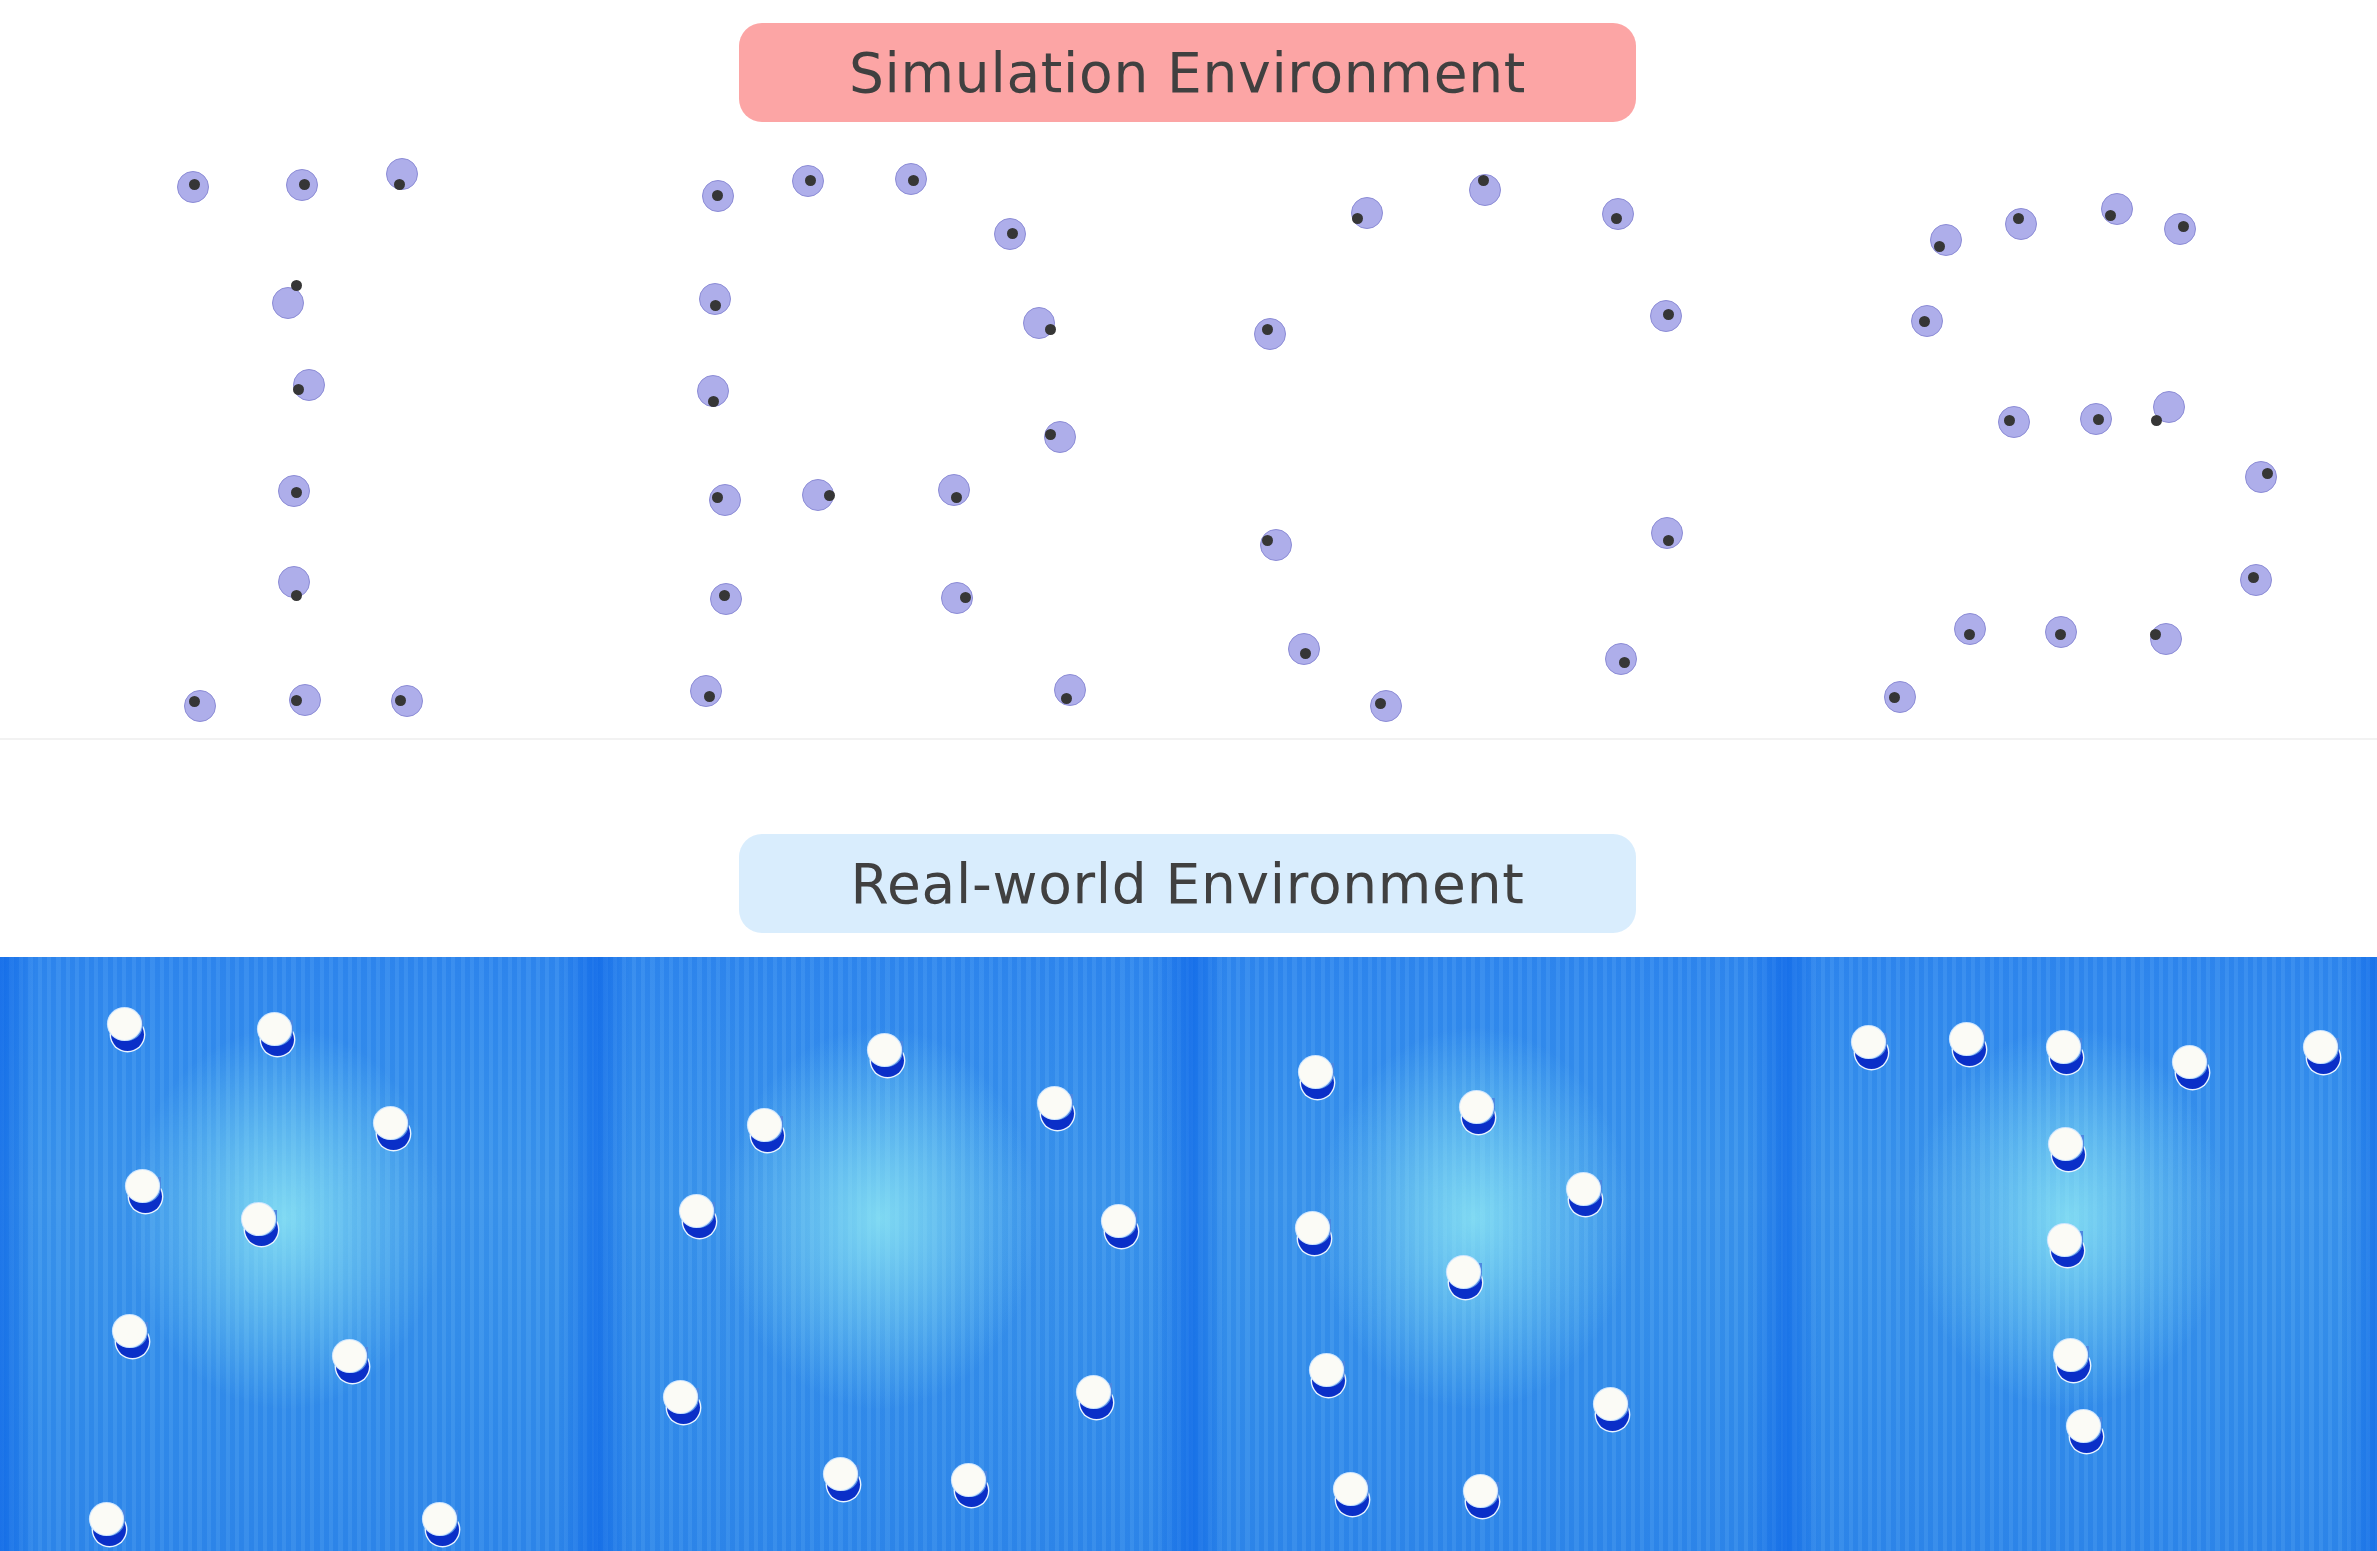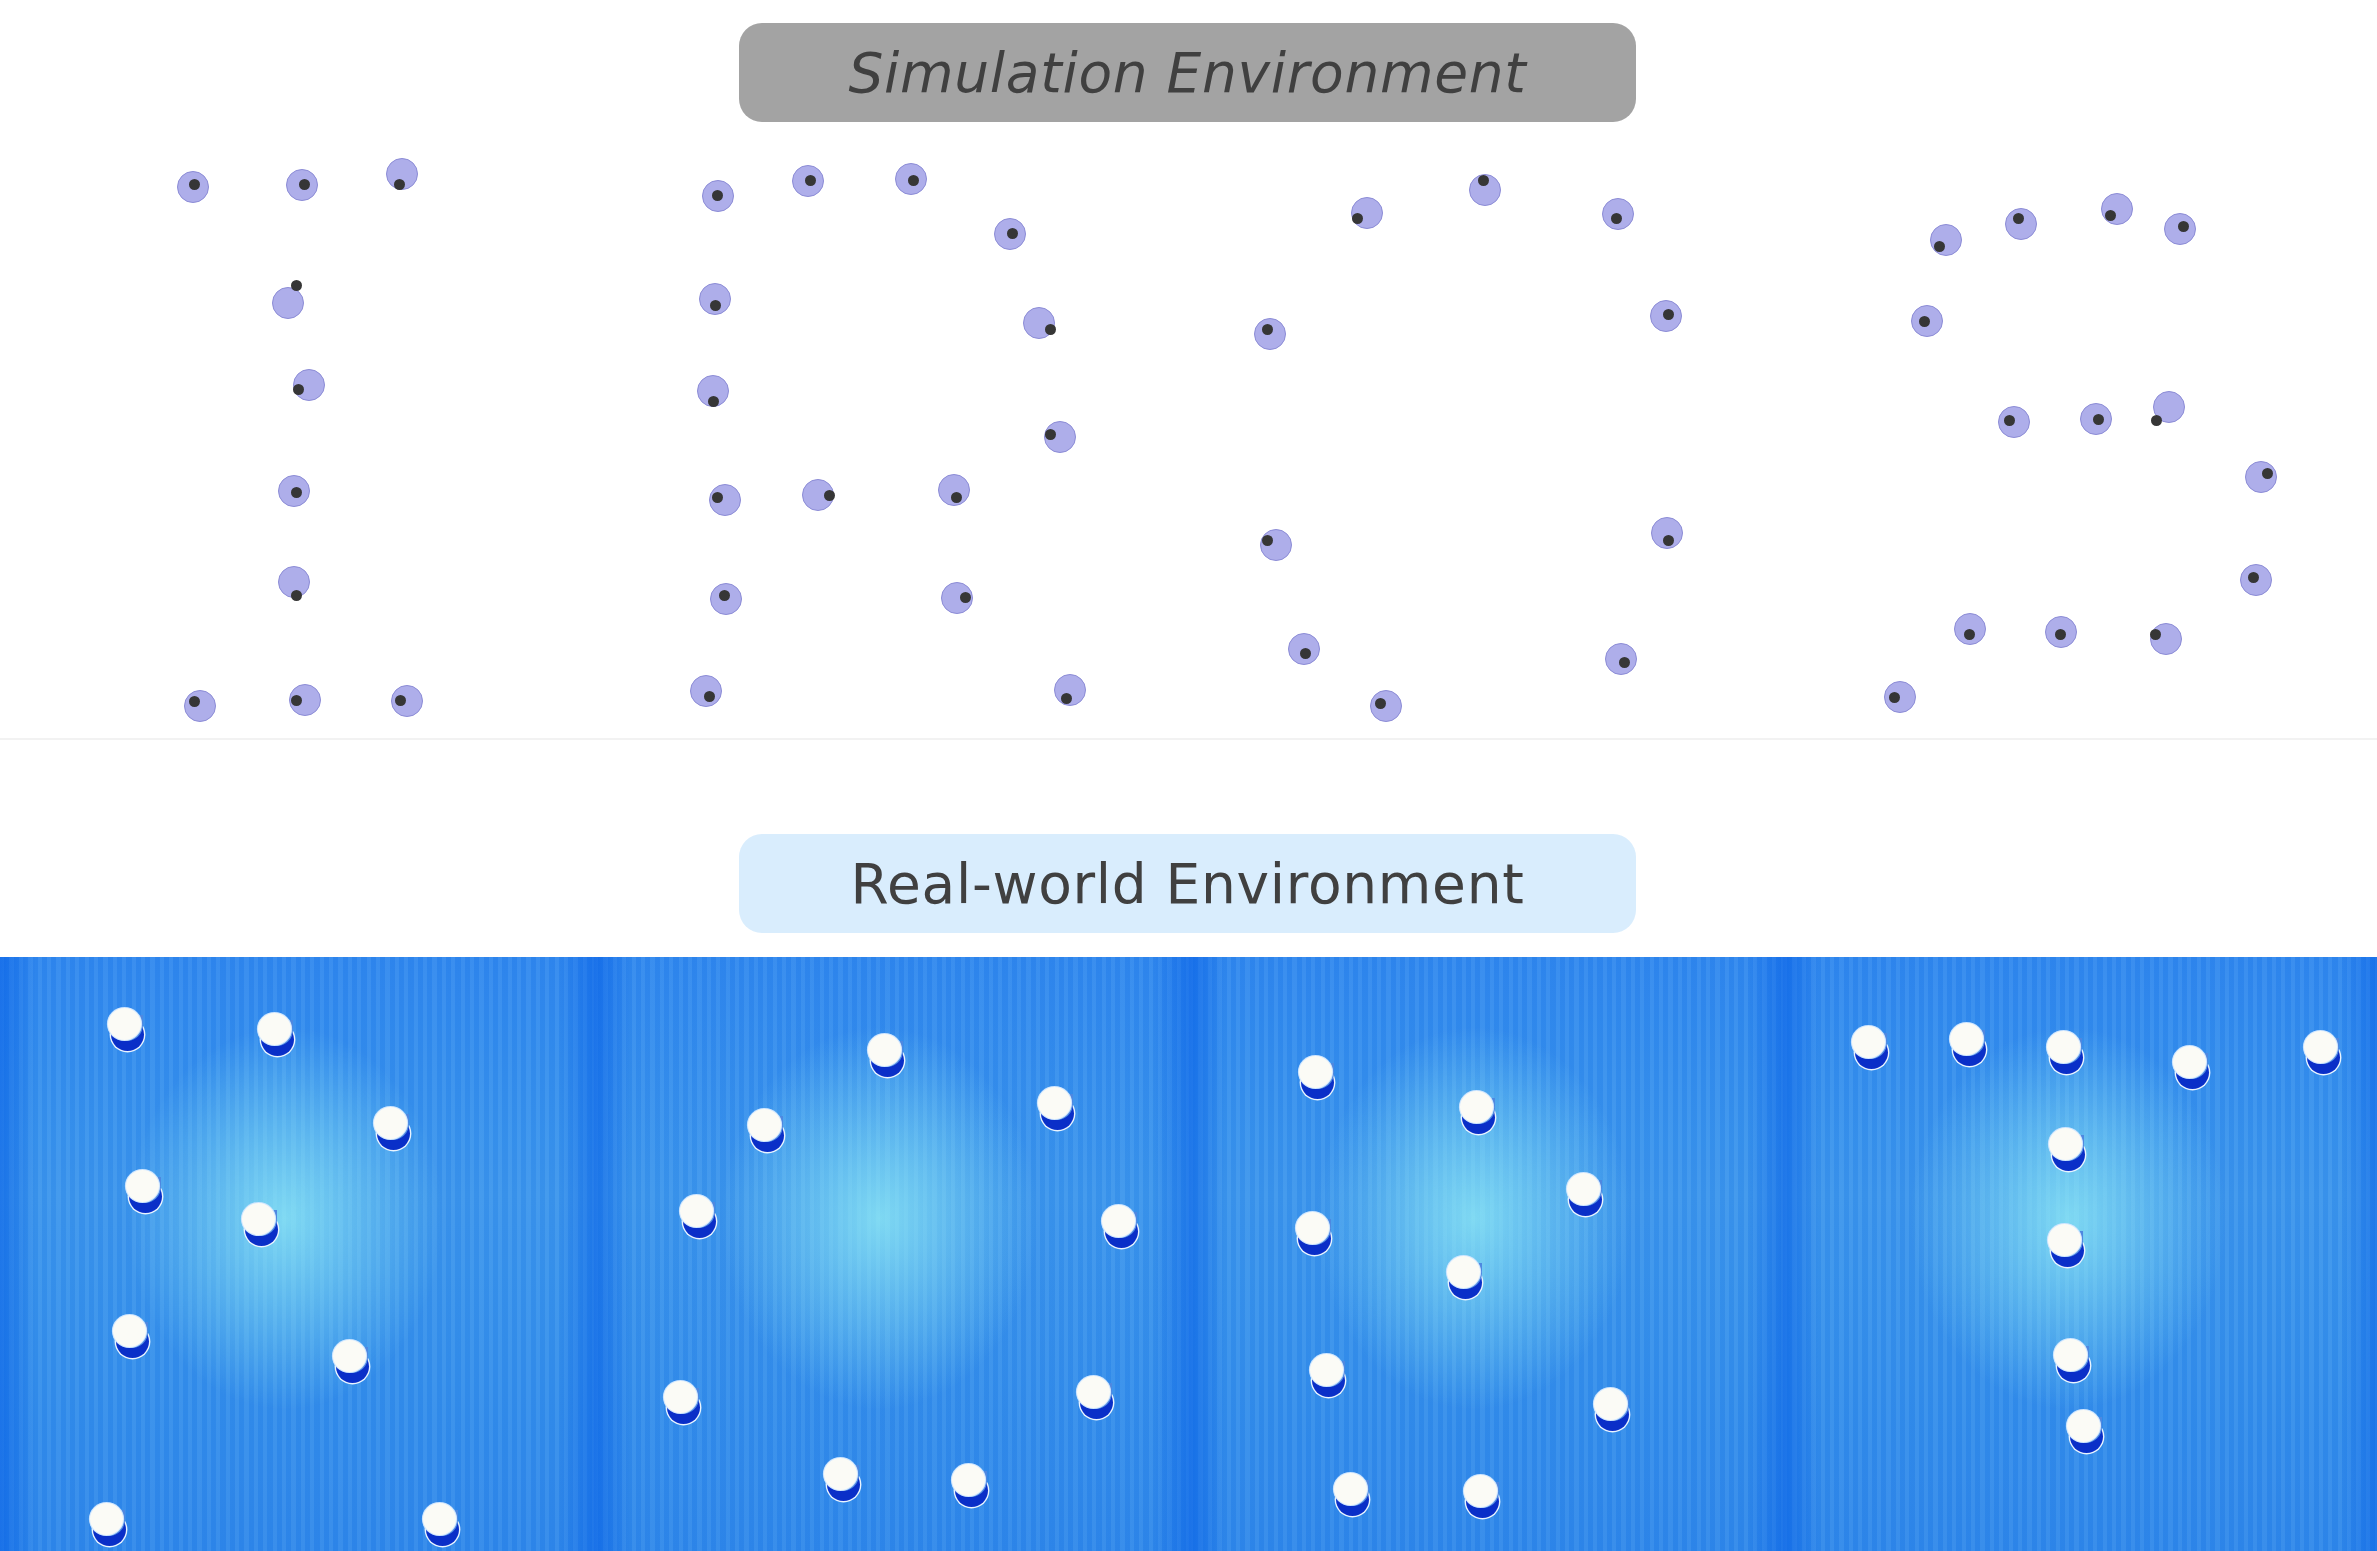--- a/index.html
+++ b/index.html
@@ -1,18 +1,18 @@
 <!DOCTYPE html>
 <html style="font-size:11.6px"><head>
 <meta charset="utf-8">
 <style>
   html,body{margin:0;padding:0;background:#ffffff;}
   body{width:2377px;height:1551px;position:relative;overflow:hidden;font-family:"DejaVu Sans","Liberation Sans",sans-serif;}
   .pill{position:absolute;left:739px;width:897px;height:99px;border-radius:23px;display:flex;align-items:center;justify-content:center;color:#404040;font-size:55px;letter-spacing:0.7px;}
-  .pill.sim{top:23px;background:#a3a3a3;font-style:italic;}
+  .pill.sim{top:23px;background:#fca5a5;}
   .pill.real{top:834px;background:#d9edfd;}
   .sim-area{position:absolute;left:0;top:138px;width:2377px;height:600px;}
   .divider{position:absolute;left:0;top:738px;width:2377px;height:2.2px;background:#f2f2f2;}
   .agent{position:absolute;width:32px;height:32px;margin:-16px 0 0 -16px;border-radius:50%;background:#aeaeea;border:1.1px solid #8c8cd6;box-sizing:border-box;}
   .marker{position:absolute;width:11px;height:11px;margin:-5.4px 0 0 -5.4px;border-radius:50%;background:#363636;}
   .real-area{position:absolute;left:0;top:957px;width:2377px;height:594px;display:flex;}
   .photo{position:relative;flex:1;height:594px;overflow:hidden;
     background:
       radial-gradient(ellipse 38% 46% at 48% 44%, rgba(150,240,245,0.75), rgba(120,210,240,0.0) 70%),
       repeating-linear-gradient(90deg, rgba(255,255,255,0.05) 0 4.3px, rgba(0,60,200,0.05) 4.3px 9.4px),

